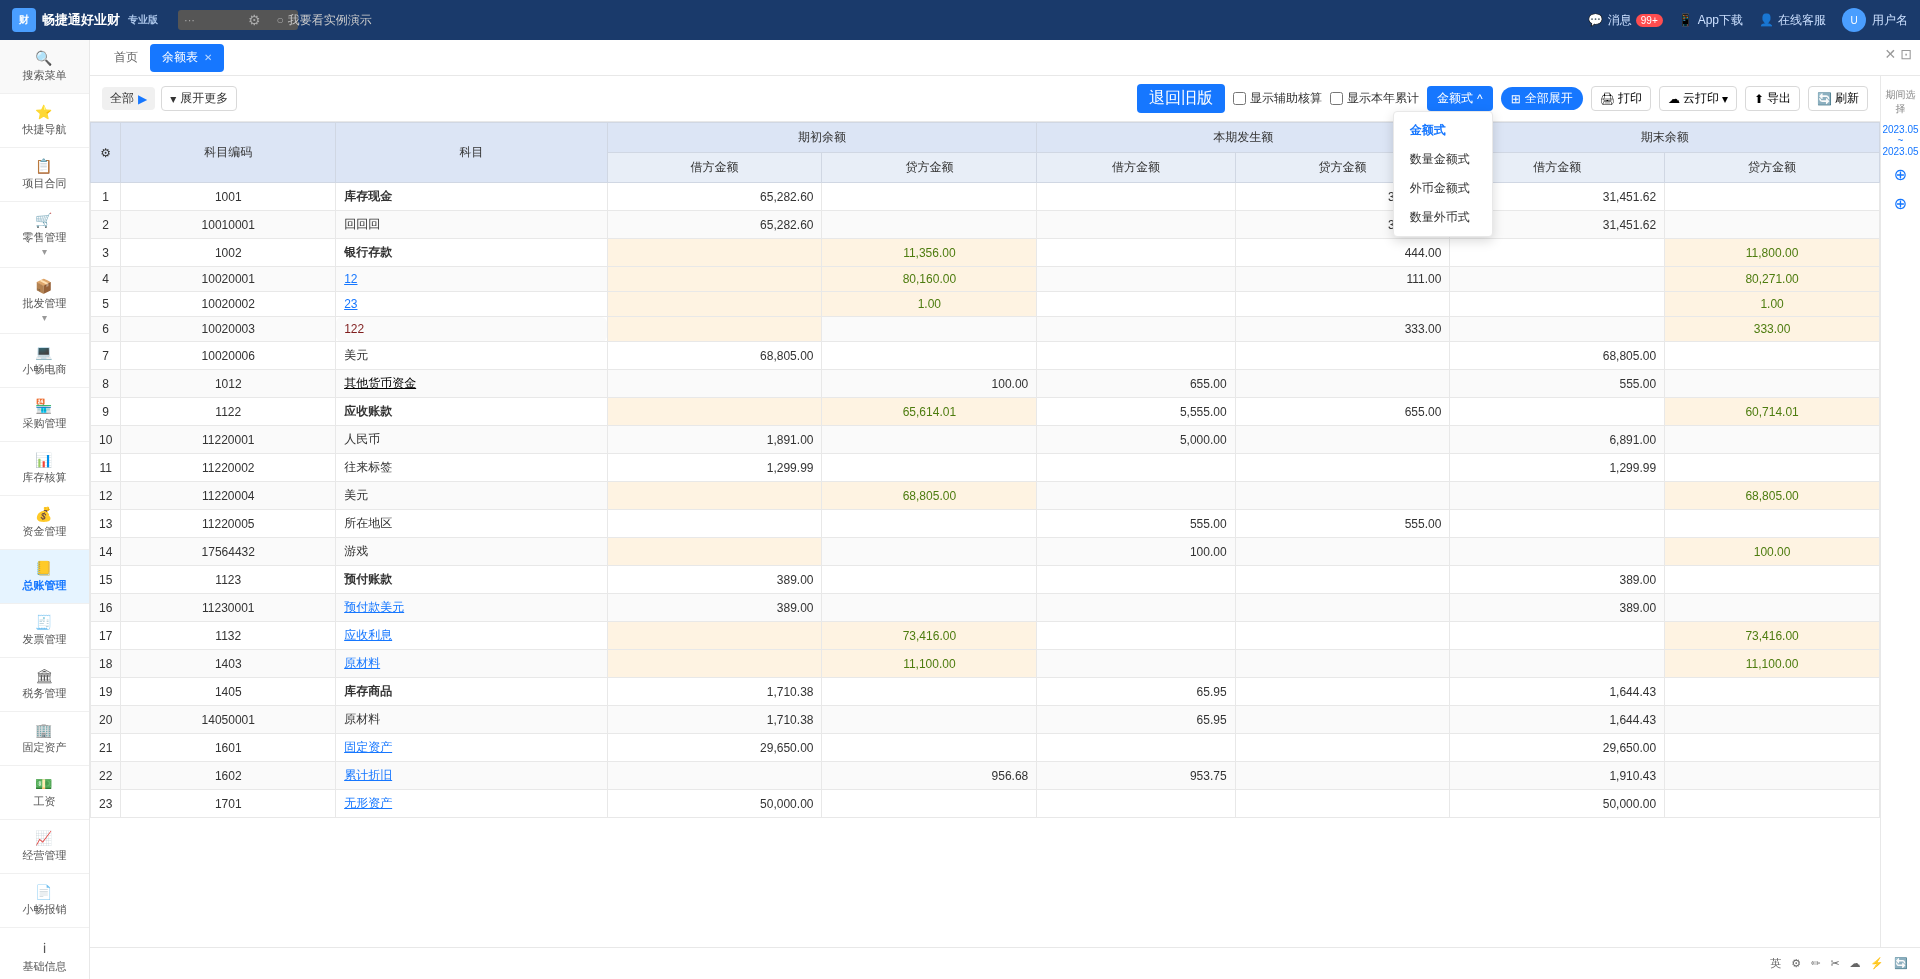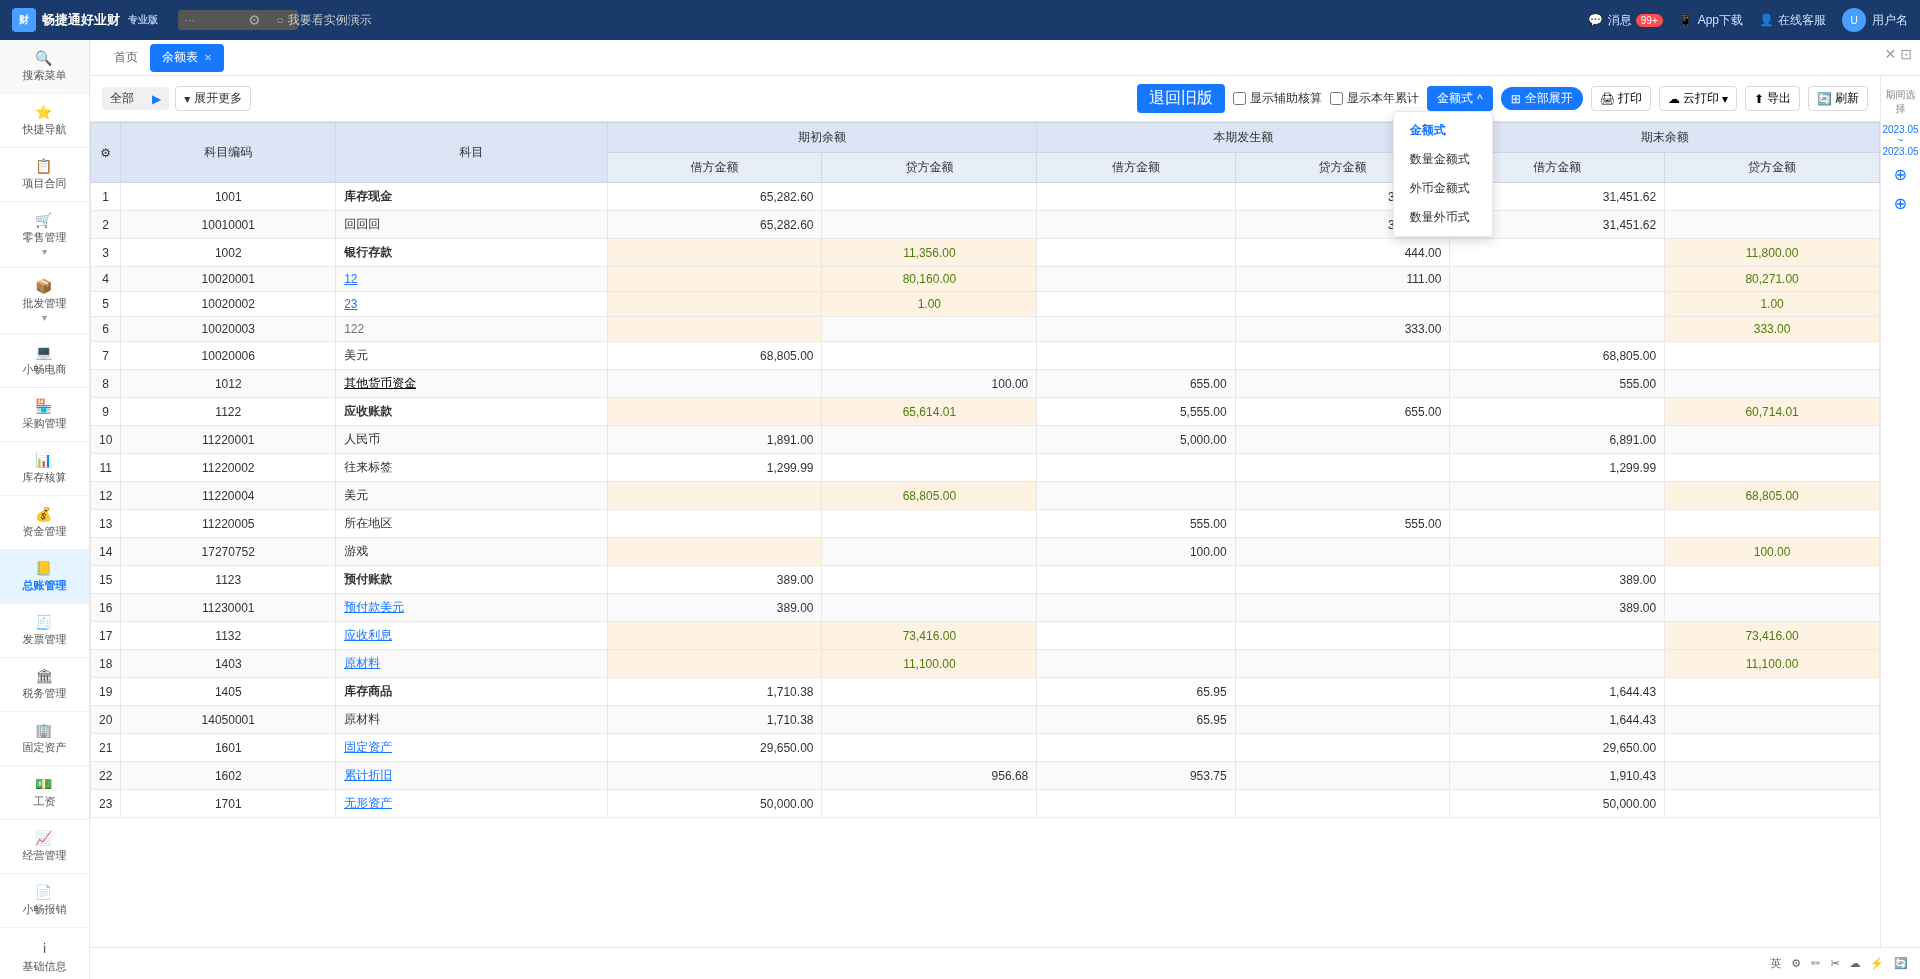--- a/index.html
+++ b/index.html
@@ -100,21 +100,21 @@
       padding: 8px 12px;
       display: flex;
       align-items: center;
       gap: 8px;
       border-bottom: 1px solid #e8e8e8;
       flex-wrap: wrap;
     }
 
     .breadcrumb-area { display: flex; align-items: center; gap: 6px; }
     .breadcrumb-all {
-      display: flex; align-items: center; gap: 18px;
+      display: flex; align-items: center; gap: 4px;
       background: #f0f0f0; border-radius: 4px;
       padding: 3px 8px; cursor: pointer; font-size: 12px;
     }
     .expand-btn {
       display: flex; align-items: center; gap: 4px;
       border: 1px solid #d9d9d9; border-radius: 4px;
       padding: 3px 8px; cursor: pointer; font-size: 12px; background: #fff;
     }
     .toolbar-spacer { flex: 1; }
     .btn-return {
@@ -509,21 +509,21 @@
               <td class="td-num highlight-cell"></td>
               <td class="td-num highlight-cell">1.00</td>
               <td class="td-num"></td>
               <td class="td-num"></td>
               <td class="td-num"></td>
               <td class="td-num highlight-cell">1.00</td>
             </tr>
             <tr>
               <td class="td-center">6</td>
               <td class="td-center">10020003</td>
-              <td style="color:#737373; cursor:pointer;border-radius:6px;">122</td>
+              <td style="color:#7f1d1d; cursor:pointer;border-radius:6px;">122</td>
               <td class="td-num highlight-cell"></td>
               <td class="td-num"></td>
               <td class="td-num"></td>
               <td class="td-num">333.00</td>
               <td class="td-num"></td>
               <td class="td-num highlight-cell">333.00</td>
             </tr>
             <tr>
               <td class="td-center">7</td>
               <td class="td-center">10020006</td>
@@ -596,21 +596,21 @@
               <td style="">所在地区</td>
               <td class="td-num"></td>
               <td class="td-num"></td>
               <td class="td-num">555.00</td>
               <td class="td-num">555.00</td>
               <td class="td-num"></td>
               <td class="td-num"></td>
             </tr>
             <tr>
               <td class="td-center">14</td>
-              <td class="td-center">17270752</td>
+              <td class="td-center">17564432</td>
               <td style="">游戏</td>
               <td class="td-num highlight-cell"></td>
               <td class="td-num"></td>
               <td class="td-num">100.00</td>
               <td class="td-num"></td>
               <td class="td-num"></td>
               <td class="td-num highlight-cell">100.00</td>
             </tr>
             <tr>
               <td class="td-center">15</td>

